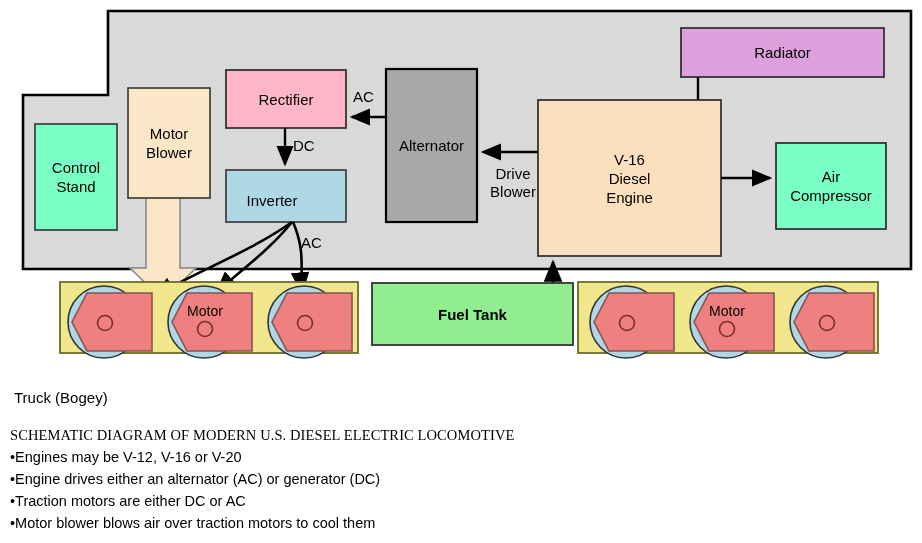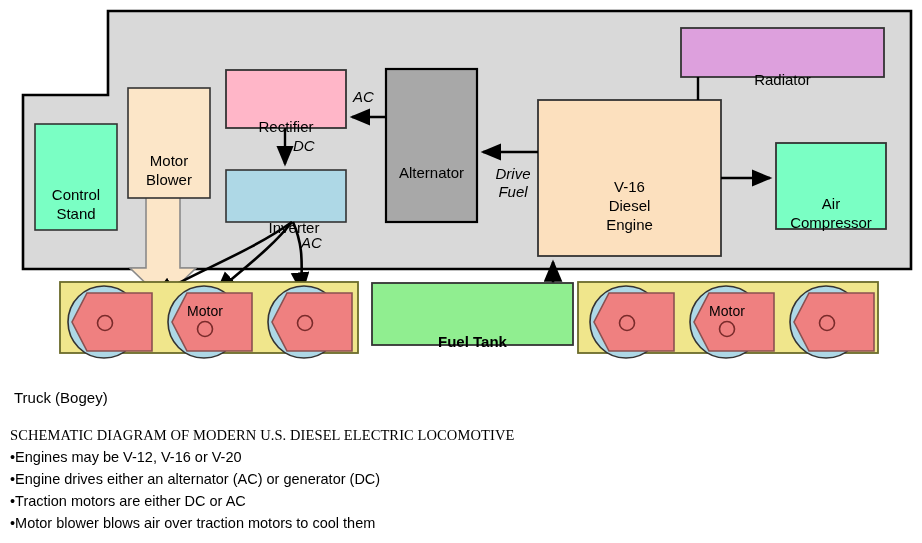--- a/index.html
+++ b/index.html
@@ -28,29 +28,27 @@
     position: absolute;
     display: flex;
     align-items: center;
     justify-content: center;
     text-align: center;
     color: #000000;
     font-size: 15px;
     line-height: 19px;
     pointer-events: none;
     white-space: pre-line;
-    margin-top: 27px;
   }
   .edge-label {
     position: absolute;
     color: #000000;
     font-size: 15px;
     line-height: 18px;
     white-space: pre-line;
-    font-style: italic;
   }
   .motor-label {
     position: absolute;
     color: #000000;
     font-size: 14px;
     line-height: 16px;
     text-align: center;
   }
   #caption {
     position: absolute;
@@ -164,21 +162,21 @@
   </svg>
 
   <div class="box-label" style="left:35px; top:124px; width:82px; height:106px;">Control
 Stand</div>
 
   <div class="box-label" style="left:128px; top:88px; width:82px; height:110px;">Motor
 Blower</div>
 
   <div class="box-label" style="left:226px; top:70px; width:120px; height:58px;">Rectifier</div>
 
-  <div class="box-label" style="left:234px; top:170px; width:120px; height:60px;">Inverter</div>
+  <div class="box-label" style="left:212px; top:170px; width:120px; height:60px;">Inverter</div>
 
   <div class="box-label" style="left:386px; top:69px; width:91px; height:153px;">Alternator</div>
 
   <div class="box-label" style="left:538px; top:100px; width:183px; height:156px;">V-16
 Diesel
 Engine</div>
 
   <div class="box-label" style="left:681px; top:28px; width:203px; height:49px;">Radiator</div>
 
   <div class="box-label" style="left:776px; top:143px; width:110px; height:86px;">Air
@@ -186,21 +184,21 @@
 
   <div class="box-label" style="left:372px; top:283px; width:201px; height:62px;font-weight:bold;">Fuel Tank</div>
 
   <div class="edge-label" style="left:353px; top:88px;">AC</div>
 
   <div class="edge-label" style="left:293px; top:137px;">DC</div>
 
   <div class="edge-label" style="left:301px; top:234px;">AC</div>
 
   <div class="edge-label" style="left:487px; top:165px; text-align:center; width:52px;">Drive
-Fuel</div>
+Blower</div>
 
   <div class="motor-label" style="left:178px; top:303px; width:54px;">Motor</div>
 
   <div class="motor-label" style="left:700px; top:303px; width:54px;">Motor</div>
 
   <div id="truck-caption">Truck (Bogey)</div>
 
   <div id="caption">
     <div class="cap-title">SCHEMATIC DIAGRAM OF MODERN U.S. DIESEL ELECTRIC LOCOMOTIVE</div>
     <div class="cap-bullet">•Engines may be V-12, V-16 or V-20</div>

